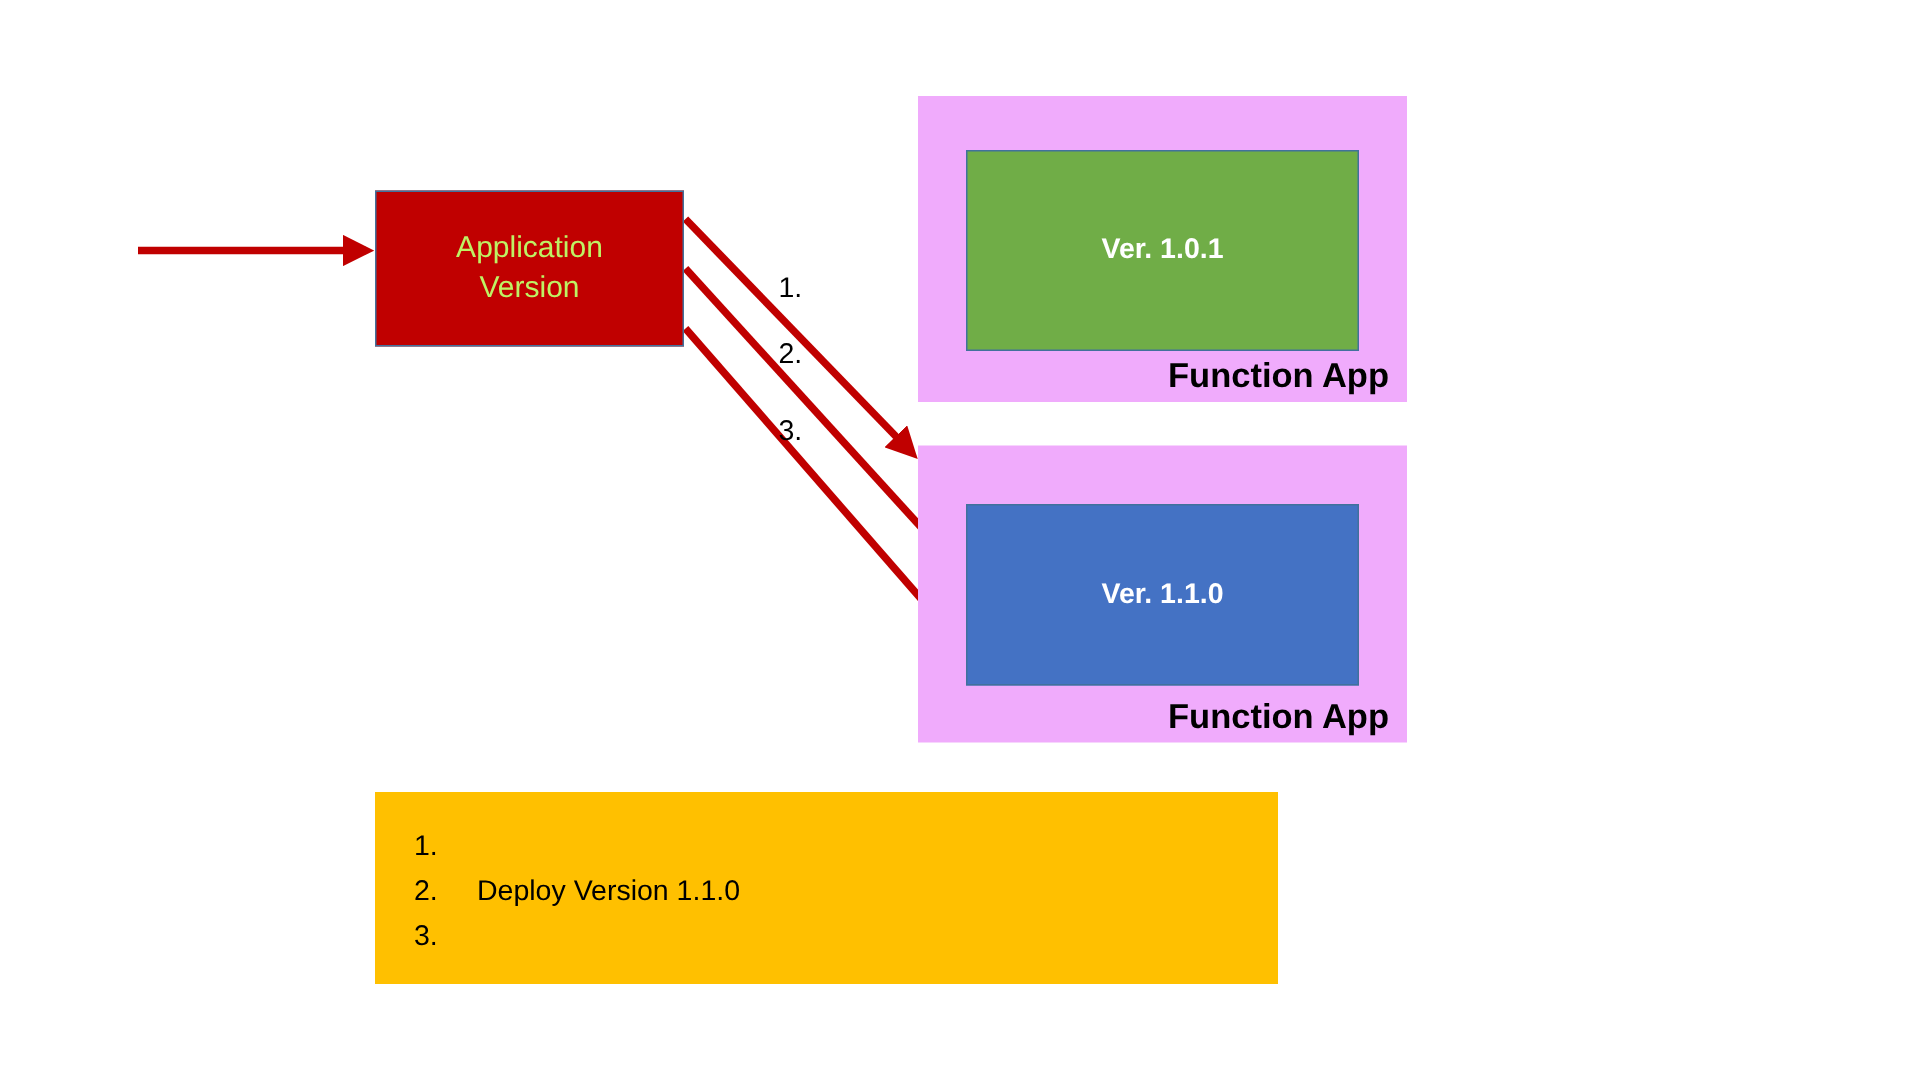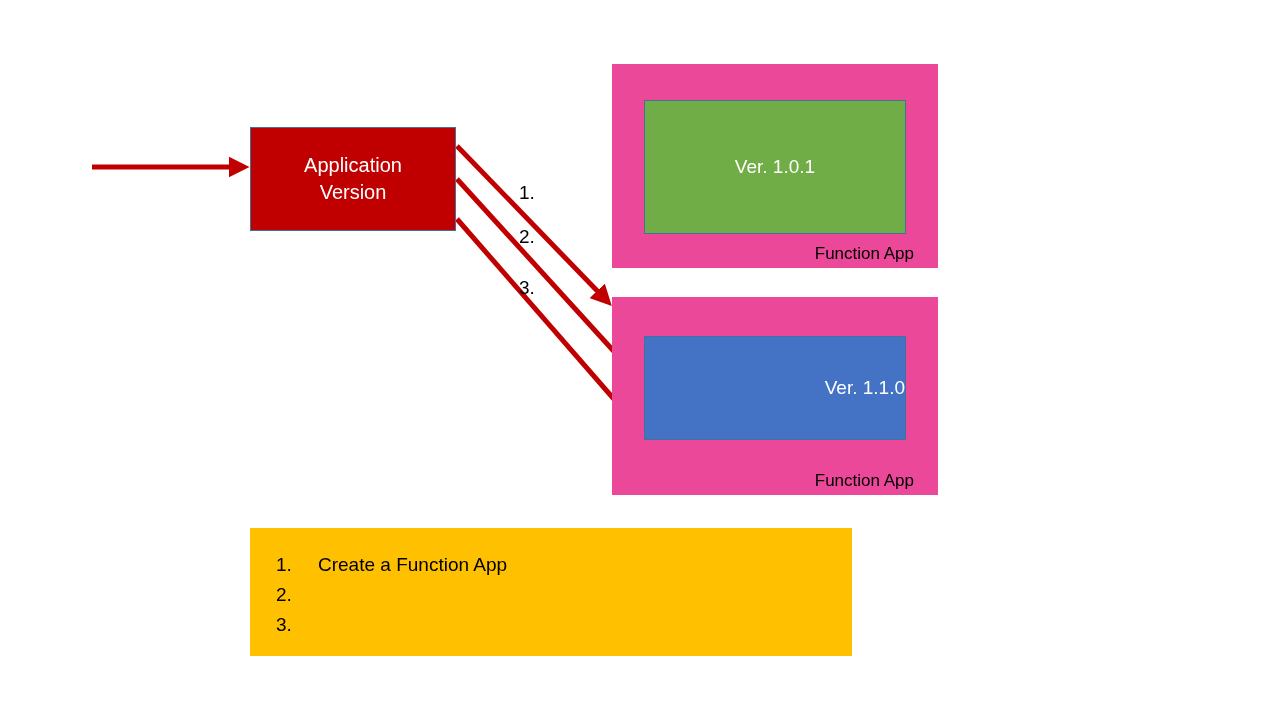--- a/index.html
+++ b/index.html
@@ -34,51 +34,52 @@
   }
 
   
   #router-box {
     left: 250px;
     top: 127px;
     width: 206px;
     height: 104px;
     background: #C00000;
     border: 1px solid #41719C;
-    color: #ffffff;
+    color: #bef264;
     font-size: 20px;
     line-height: 27px;
     font-weight: 400;
     flex-direction: column;
   }
   #router-box .line { display: block; }
 
   
   .fa-container {
     position: absolute;
-    background: #ec4899;
-    box-sizing: border-box;
+    background: #f0abfc;
+    box-sizing: border-box;
+    font-weight: bold;
   }
   #fa-container-1 {
     left: 612px;
     top: 64px;
     width: 326px;
     height: 204px;
   }
   #fa-container-2 {
     left: 612px;
     top: 297px;
     width: 326px;
     height: 198px;
   }
   .fa-label {
     position: absolute;
-    right: 24px;
+    right: 12px;
     bottom: 4px;
-    font-size: 17px;
+    font-size: 23px;
     color: #000000;
     white-space: nowrap;
     margin-left: 20px;
   }
 
   
   .version-box {
     position: absolute;
     box-sizing: border-box;
     border: 1px solid #41719C;
@@ -92,23 +93,22 @@
     left: 32px;
     top: 36px;
     width: 262px;
     height: 134px;
     background: #70AD47;
   }
   #version-box-blue {
     left: 32px;
     top: 39px;
     width: 262px;
-    height: 104px;
+    height: 121px;
     background: #4472C4;
-    justify-content: flex-end;
   }
 
   
   #legend-box {
     position: absolute;
     left: 250px;
     top: 528px;
     width: 602px;
     height: 128px;
     background: #FFC000;
@@ -189,23 +189,23 @@
     <div class="fa-label">Function App</div>
   </div>
 
   <div class="arrow-label" id="arrow-label-1">1.</div>
   <div class="arrow-label" id="arrow-label-2">2.</div>
   <div class="arrow-label" id="arrow-label-3">3.</div>
 
   <div id="legend-box">
     <div class="legend-row">
       <span class="legend-num">1.</span>
-      <span class="legend-text">Create a Function App</span>
     </div>
     <div class="legend-row">
       <span class="legend-num">2.</span>
+      <span class="legend-text">Deploy Version 1.1.0</span>
     </div>
     <div class="legend-row">
       <span class="legend-num">3.</span>
     </div>
   </div>
 
 </div>
 
 </body></html>

